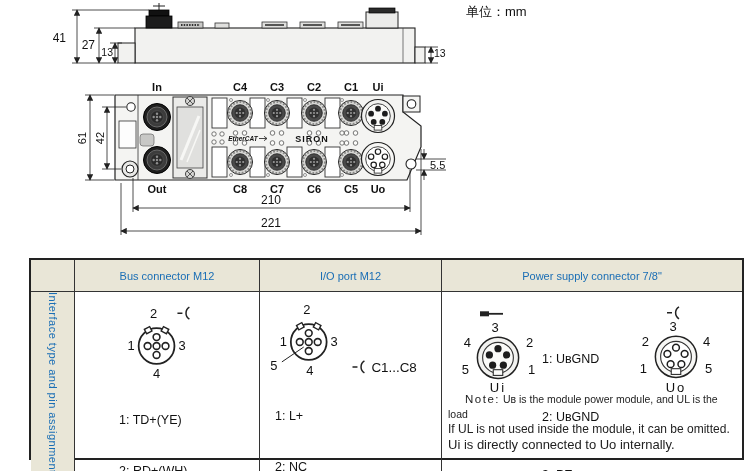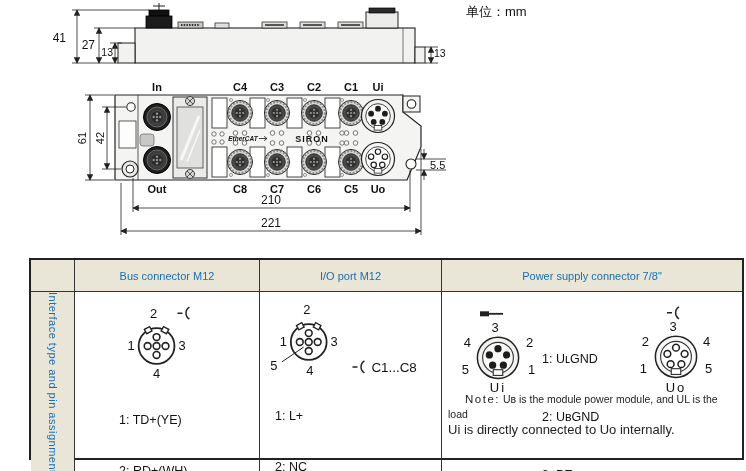--- a/index.html
+++ b/index.html
@@ -348,26 +348,27 @@
         </g>
         <use href="#conn78f" transform="translate(234 57) scale(1.25)"></use>
         <text class="pintxt-lg" x="231" y="31" text-anchor="middle">3</text>
         <text class="pintxt-lg" x="207" y="46" text-anchor="end">2</text>
         <text class="pintxt-lg" x="261" y="46" text-anchor="start">4</text>
         <text class="pintxt-lg" x="205" y="73" text-anchor="end">1</text>
         <text class="pintxt-lg" x="263" y="73" text-anchor="start">5</text>
         <text class="conlbl" x="234" y="92" text-anchor="middle">Uo</text>
       </svg>
       <div class="pinlist powerpins" style="left:100px;top:20px;">
-        <div>1: UʟGND</div>
+        <div>1: UʙGND</div>
         <div>2: UʙGND</div>
         <div>3: PE</div>
         
         
       </div>
       <div class="note">
         <div class="l1"><span class="pfx">Note:</span> <span>Uʙ is the module power module, and UL is the load</span></div>
+        <div class="l3">If UL is not used inside the module, it can be omitted.</div>
         <div class="l4">Ui is directly connected to Uo internally.</div>
       </div>
     </div>
   </div>
 
 </div>
 
 </body></html>

